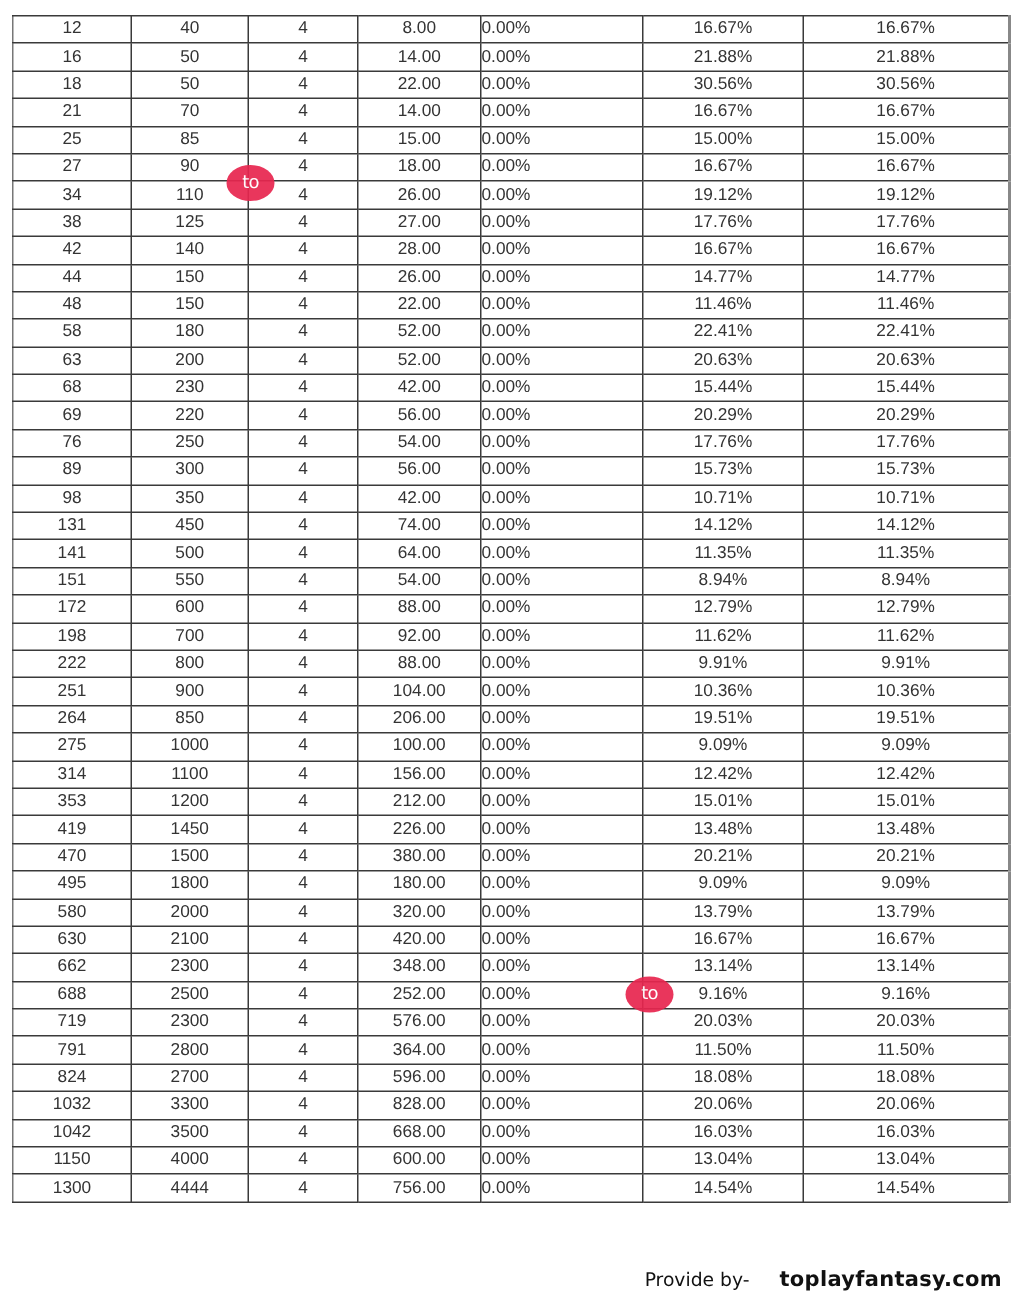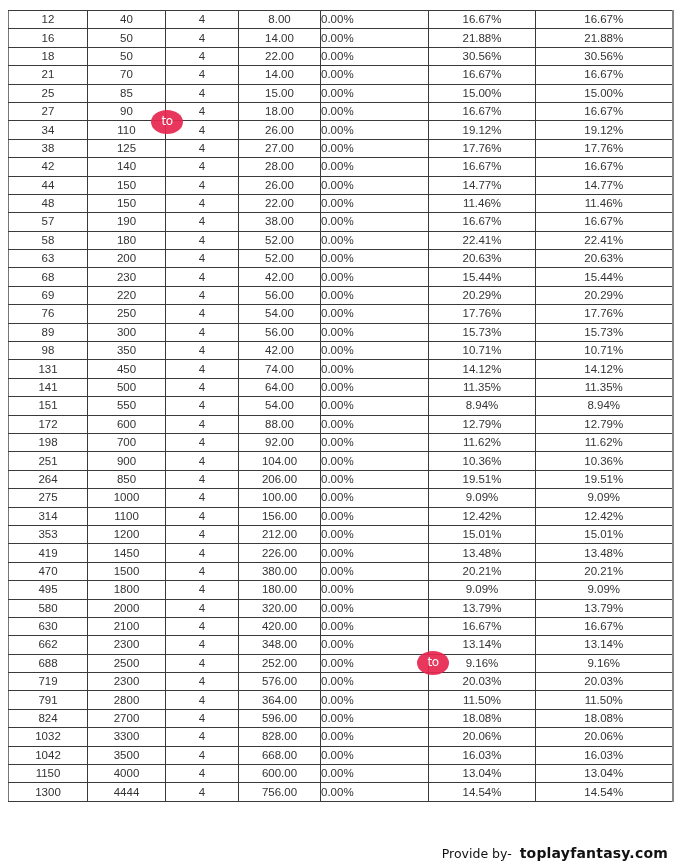--- a/index.html
+++ b/index.html
@@ -69,21 +69,21 @@
       position: absolute;
       right: 12px;
       top: 845px;
       font-family: "DejaVu Sans", sans-serif;
       font-size: 13.5px;
       color: #111111;
       white-space: nowrap;
     }
     .footer .prefix {
       font-size: 12.5px;
-      margin-right: 8px;
+      margin-right: 20px;
     }
     .footer .site {
       font-weight: bold;
       font-size: 14px;
       letter-spacing: 0.2px;
     }
   </style>
 </head>
 <body>
 
@@ -192,29 +192,20 @@
         <tr>
           <td class="c1">48</td>
           <td class="c2">150</td>
           <td class="c3">4</td>
           <td class="c4">22.00</td>
           <td class="c5 left-pad">0.00%</td>
           <td class="c6">11.46%</td>
           <td class="c7">11.46%</td>
         </tr>
         <tr>
-          <td class="c1">57</td>
-          <td class="c2">190</td>
-          <td class="c3">4</td>
-          <td class="c4">38.00</td>
-          <td class="c5 left-pad">0.00%</td>
-          <td class="c6">16.67%</td>
-          <td class="c7">16.67%</td>
-        </tr>
-        <tr>
           <td class="c1">58</td>
           <td class="c2">180</td>
           <td class="c3">4</td>
           <td class="c4">52.00</td>
           <td class="c5 left-pad">0.00%</td>
           <td class="c6">22.41%</td>
           <td class="c7">22.41%</td>
         </tr>
         <tr>
           <td class="c1">63</td>
@@ -307,20 +298,29 @@
           <td class="c7">12.79%</td>
         </tr>
         <tr>
           <td class="c1">198</td>
           <td class="c2">700</td>
           <td class="c3">4</td>
           <td class="c4">92.00</td>
           <td class="c5 left-pad">0.00%</td>
           <td class="c6">11.62%</td>
           <td class="c7">11.62%</td>
+        </tr>
+        <tr>
+          <td class="c1">222</td>
+          <td class="c2">800</td>
+          <td class="c3">4</td>
+          <td class="c4">88.00</td>
+          <td class="c5 left-pad">0.00%</td>
+          <td class="c6">9.91%</td>
+          <td class="c7">9.91%</td>
         </tr>
         <tr>
           <td class="c1">251</td>
           <td class="c2">900</td>
           <td class="c3">4</td>
           <td class="c4">104.00</td>
           <td class="c5 left-pad">0.00%</td>
           <td class="c6">10.36%</td>
           <td class="c7">10.36%</td>
         </tr>

